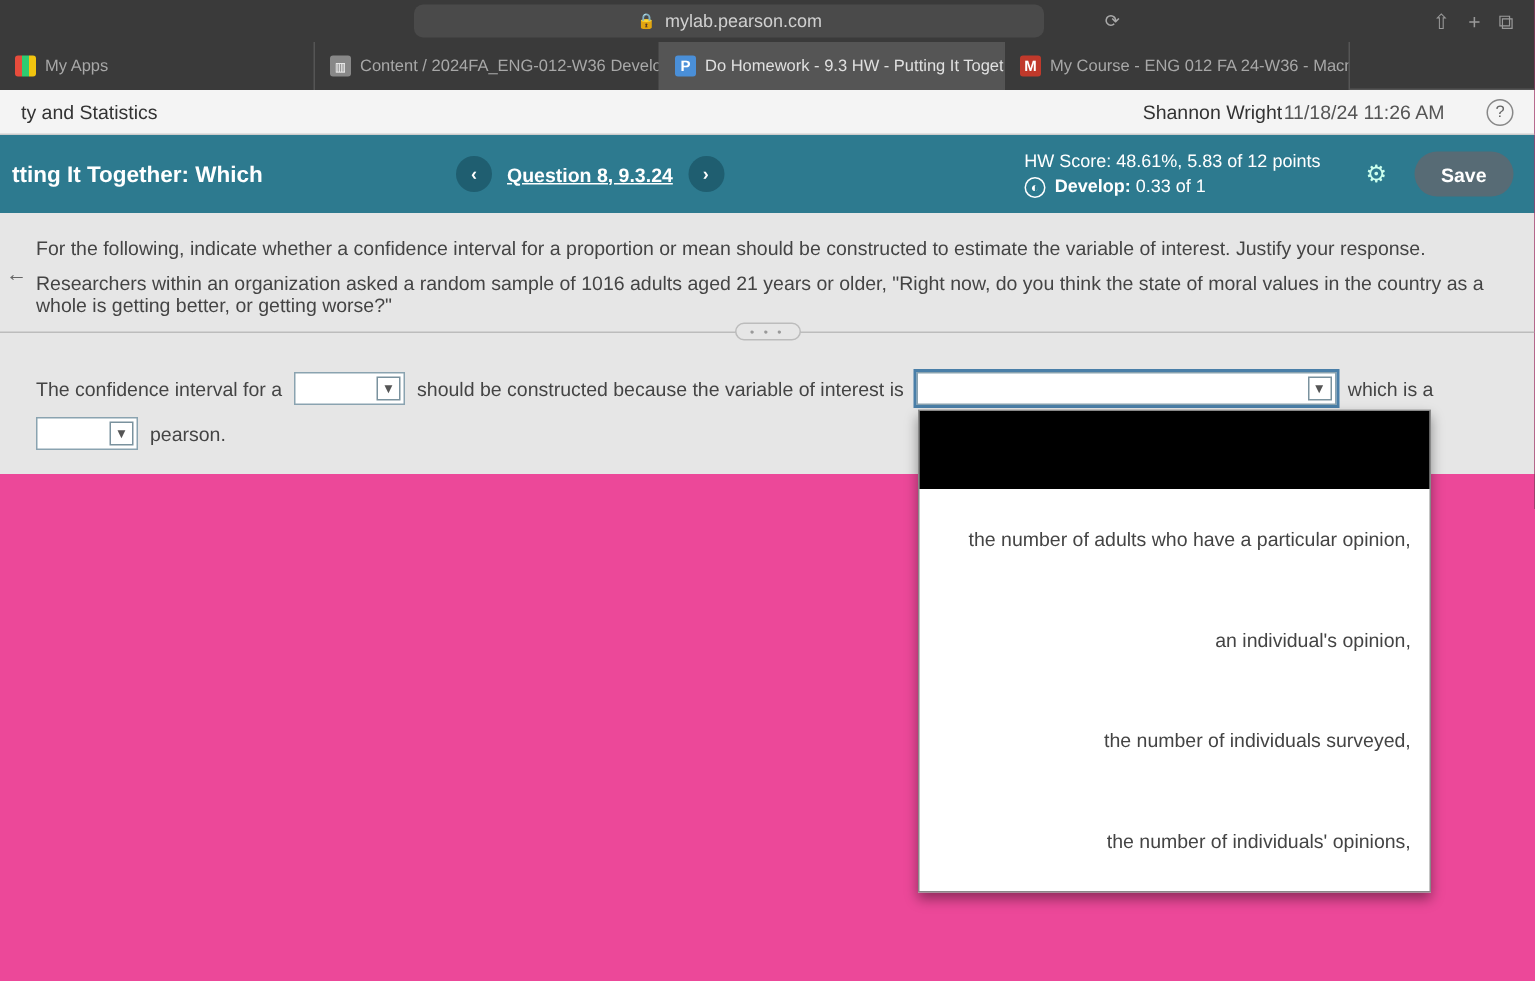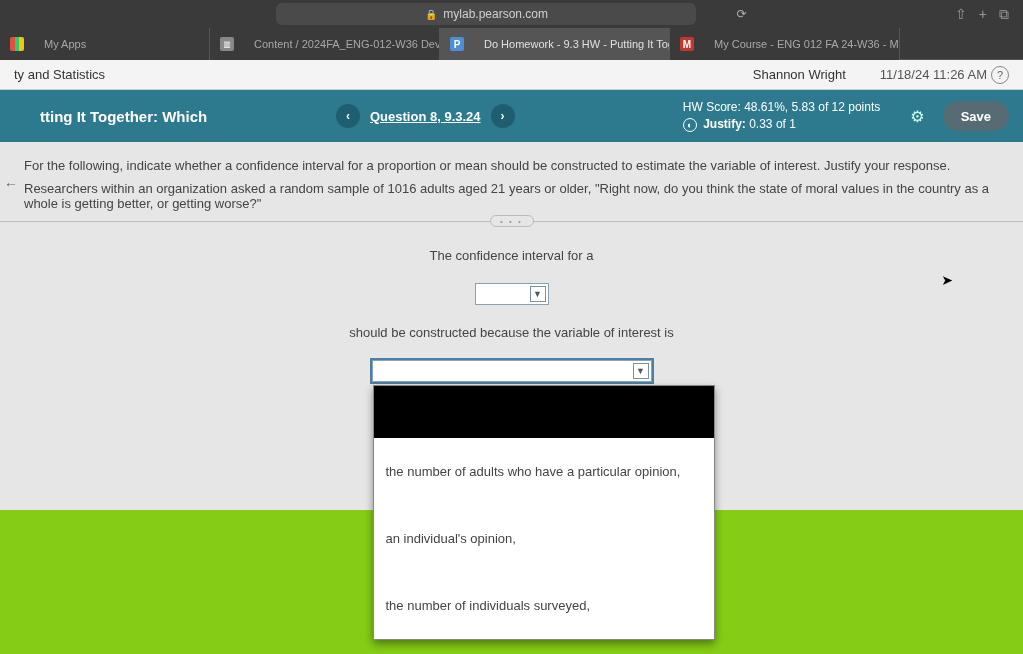--- a/index.html
+++ b/index.html
@@ -44,64 +44,64 @@
   display: flex;
   align-items: stretch;
 }
 .tab {
   flex: 0 0 auto;
   min-width: 210px;
   max-width: 230px;
   padding: 0 10px;
   display: flex;
   align-items: center;
-  gap: 20px;
+  gap: 6px;
   font-size: 11px;
   color: #a8a8a8;
   background: #3a3a3a;
   border-right: 1px solid #555;
   overflow: hidden;
   white-space: nowrap;
   cursor: pointer;
 }
 .tab.active { background: #555; color: #e0e0e0; }
 .tab-favicon { width: 14px; height: 14px; flex: 0 0 14px; border-radius: 2px; }
 .favicon-apps { background: linear-gradient(90deg,#e74c3c 0 33%,#2ecc71 33% 66%,#f1c40f 66%); }
 .favicon-content { background: #888; display:flex;align-items:center;justify-content:center;font-size:8px;color:#fff;}
 .favicon-p { background: #4a8fd8; color:#fff; display:flex;align-items:center;justify-content:center;font-size:10px;font-weight:bold;}
 .favicon-m { background: #c0392b;color:#fff;display:flex;align-items:center;justify-content:center;font-size:10px;font-weight:bold;}
-.app-shell { background: #84cc16; height: calc(100% - 60px); }
+.app-shell { background: #ec4899; height: calc(100% - 60px); }
 .top-info {
   height: 30px;
   background: #f4f4f4;
   border-bottom: 1px solid #ccc;
   display: flex;
   align-items: center;
   padding: 0 14px;
   font-size: 13px;
   color: #333;
 }
 .top-info .spacer { flex: 1; }
-.top-info .user { margin-right: 34px; }
-.top-info .ts { margin-right: 4px; color: #555; }
+.top-info .user { margin-right: 1px; }
+.top-info .ts { margin-right: 28px; color: #555; }
 .help-circ {
   width: 18px; height: 18px; border: 1px solid #888; border-radius: 50%;
   display: inline-flex; align-items: center; justify-content: center;
   font-size: 11px; color: #666; cursor: pointer;
 }
 .assignment-bar {
   height: 52px;
   background: #2d7a8f;
   color: #fff;
   display: flex;
   align-items: center;
   padding: 0 0 0 4px;
   font-size: 13px;
 }
-.assign-title { font-weight: bold; font-size: 15px; padding-left: 4px; width: 300px; margin-left: 32px; }
+.assign-title { font-weight: bold; font-size: 15px; padding-left: 4px; width: 300px; }
 .q-nav { display: flex; align-items: center; gap: 10px; }
 .nav-btn {
   width: 24px; height: 24px; border-radius: 50%;
   background: #1f5e70; color:#fff; display:flex;align-items:center;justify-content:center;
   font-size: 12px; font-weight: bold; cursor: pointer;
 }
 .q-label { font-weight: bold; text-decoration: underline; }
 .score-block { margin-left: auto; padding-right: 12px; font-size: 12px; line-height: 1.4; }
 .score-block .row1 b { font-weight: normal; }
 .pts-icon {
@@ -129,36 +129,36 @@
 .scenario-text { color:#444; }
 .sep {
   height:1px;border-top:1px solid #bcbcbc;margin:10px -24px 26px -24px;position:relative;
 }
 .sep .handle{
   width:44px;height:12px;border:1px solid #bcbcbc;background:#e6e6e6;border-radius:6px;
   position:absolute;left:50%;top:-7px;transform:translateX(-50%);
   display:flex;align-items:center;justify-content:center;font-size:8px;color:#999;letter-spacing:2px;
   cursor:pointer;
 }
-.answer-line { display:flex;flex-wrap:wrap;align-items:center;gap:20px;font-size:13px;color:#444;flex-direction:column;}
+.answer-line { display:flex;flex-wrap:wrap;align-items:center;gap:8px;font-size:13px;color:#444;}
 .dd {
   height:22px;border:1px solid #8aa3b0;background:#fff;
   display:inline-flex;align-items:center;justify-content:flex-end;padding:0 2px;
   cursor:pointer;position:relative;
 }
 .dd .caret{width:16px;height:16px;border:1px solid #7a929e;display:flex;align-items:center;justify-content:center;font-size:9px;color:#555;}
 .dd.small { width:74px;}
 .dd.wide { width:280px;}
 .dd.tiny { width:68px;}
 .dd.open { outline:2px solid #4a7fa8;}
 .dropdown-panel{
   position:absolute;top:24px;left:0;width:342px;background:#fff;border:1px solid #888;
   box-shadow:0 4px 8px rgba(0,0,0,0.4);z-index:10;
 }
-.dd-opt{padding:26px 12px;text-align:left;font-size:13px;color:#444;cursor:pointer;}
+.dd-opt{padding:26px 12px;text-align:right;font-size:13px;color:#444;cursor:pointer;}
 .dd-opt.sel{background:#000;color:#000;height:36px;}
 .cursor-arrow{position:absolute;right:70px;top:130px;font-size:14px;color:#000;}
 </style>
 </head>
 <body>
 
 <div class="browser-chrome">
   <div class="url-bar-row">
     <div class="url-pill">
       <span class="lock-icon">🔒</span>
@@ -207,21 +207,21 @@
       <div class="q-label">Question 8, 9.3.24</div>
       <div class="nav-btn">›</div>
     </div>
     <div class="score-block">
       <div class="row1">
         <b>HW Score:</b>
         <span>48.61%, 5.83 of 12 points</span>
       </div>
       <div class="row2">
         <span class="pts-icon">◐</span>
-        <b>Justify:</b>
+        <b>Develop:</b>
         <span>0.33 of 1</span>
       </div>
     </div>
     <span class="gear-btn">⚙</span>
     <button class="save-btn">Save</button>
   </div>
 
   <div class="content">
     <span class="back-arr">←</span>
 
@@ -241,20 +241,21 @@
 
       <span>should be constructed because the variable of interest is</span>
 
       <span class="dd wide open">
         <span class="caret">▼</span>
         <div class="dropdown-panel">
           <div class="dd-opt sel"></div>
           <div class="dd-opt">the number of adults who have a particular opinion,</div>
           <div class="dd-opt">an individual's opinion,</div>
           <div class="dd-opt">the number of individuals surveyed,</div>
+          <div class="dd-opt">the number of individuals' opinions,</div>
         </div>
       </span>
 
       <span>which is a</span>
 
       <span class="dd tiny">
         <span class="caret">▼</span>
       </span>
 
       <span>pearson.</span>

